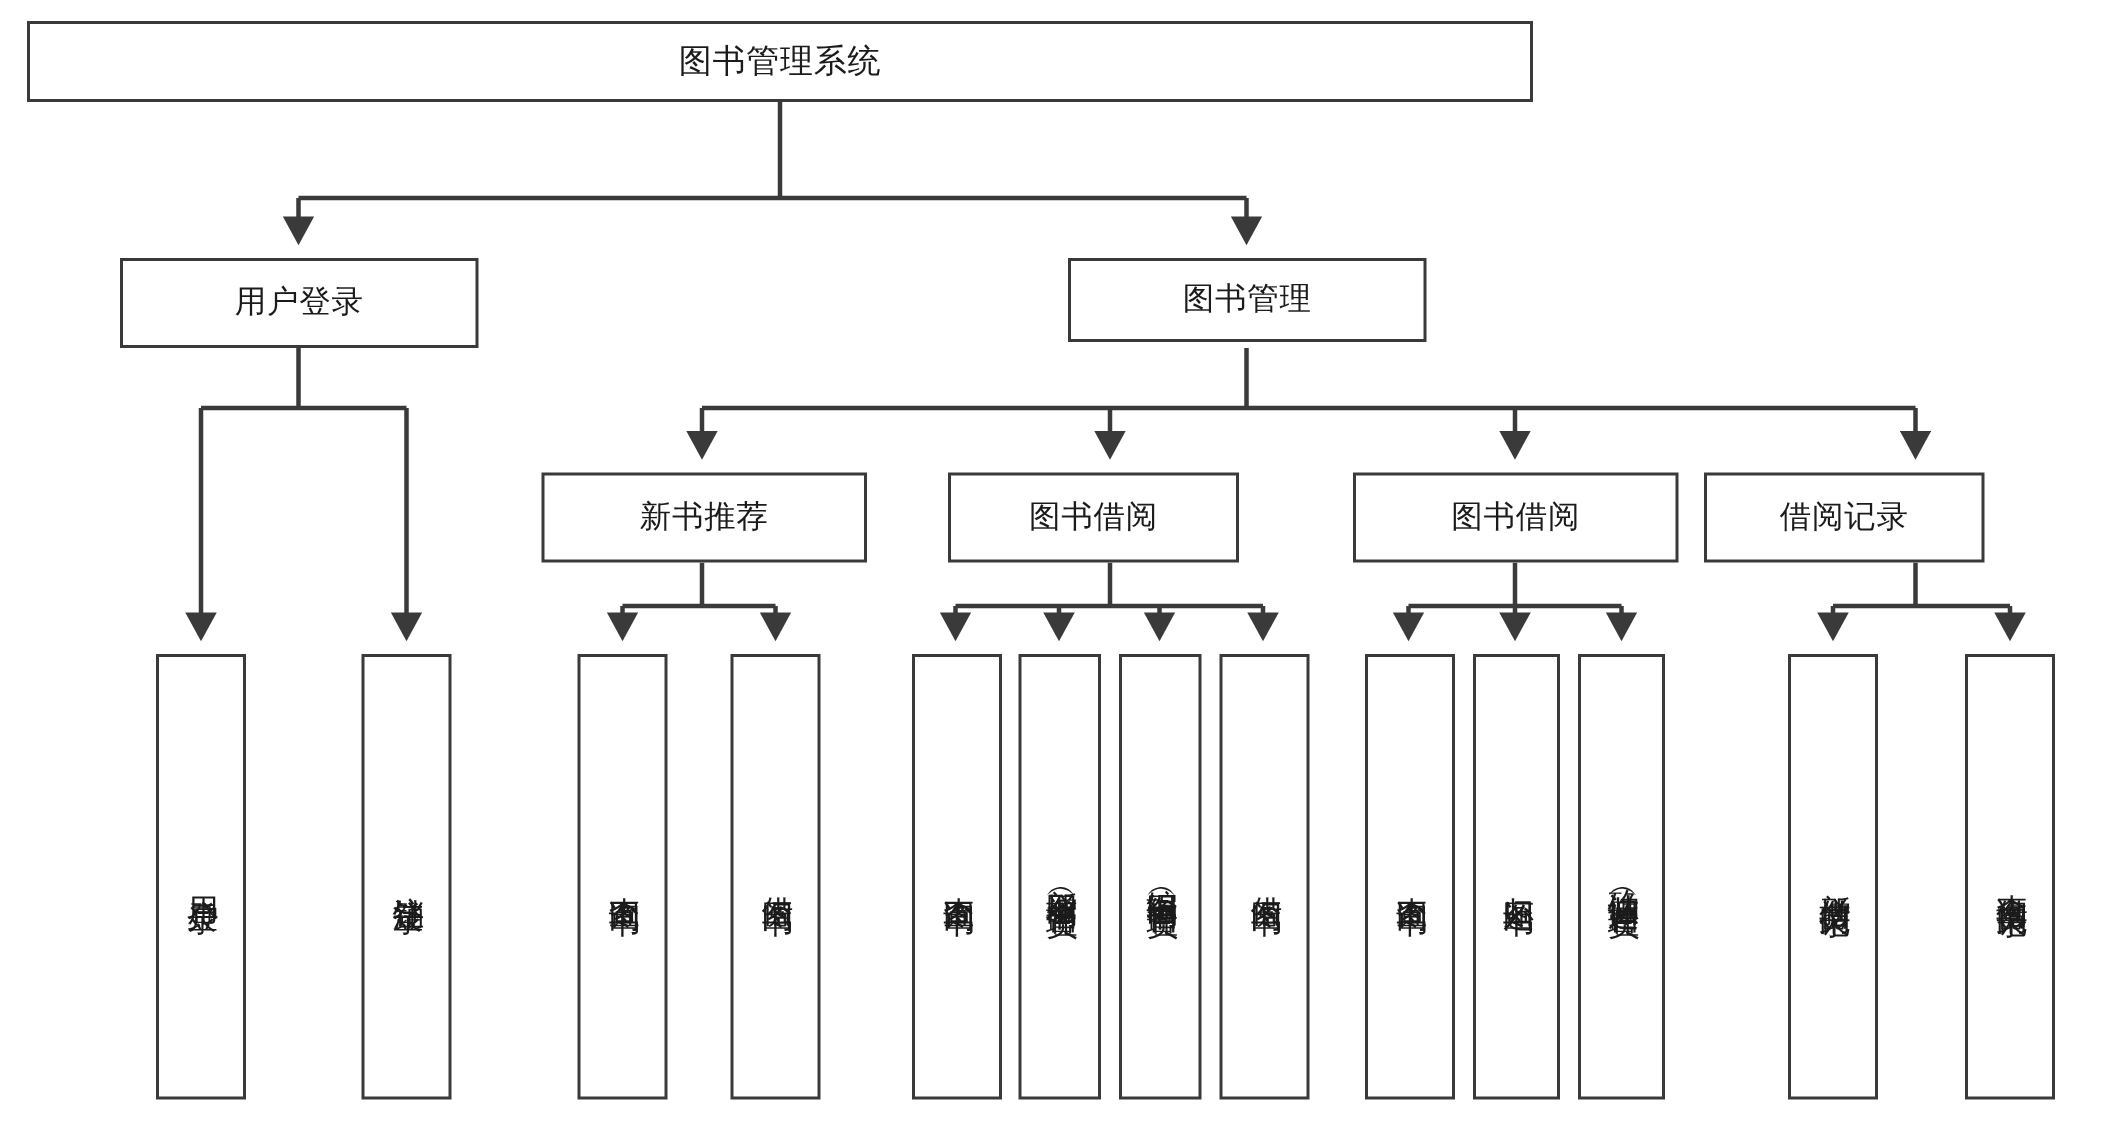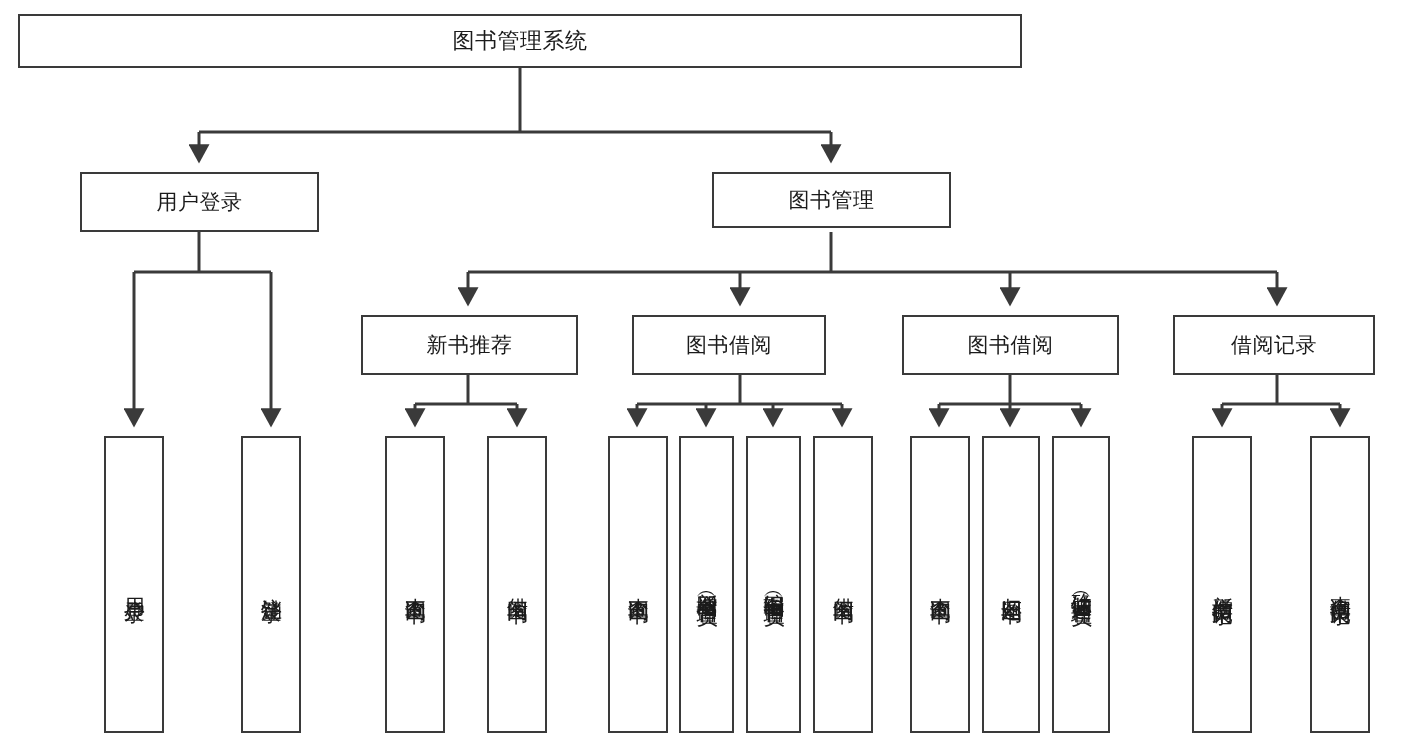--- a/index.html
+++ b/index.html
@@ -133,21 +133,21 @@
 
   <div class="node" style="left:361px; top:315px; width:217px; height:60px;">
     <span class="label">新书推荐</span>
   </div>
   <div class="node" style="left:632px; top:315px; width:194px; height:60px;">
     <span class="label">图书借阅</span>
   </div>
   <div class="node" style="left:902px; top:315px; width:217px; height:60px;">
     <span class="label">图书借阅</span>
   </div>
-  <div class="node" style="left:1173px; top:315px; width:202px; height:60px;">
+  <div class="node" style="left:1136px; top:315px; width:187px; height:60px;">
     <span class="label">借阅记录</span>
   </div>
 
   <div class="node vert" style="left:104px; top:436px; width:60px; height:297px;">
     <span class="label">用户登录</span>
   </div>
   <div class="node vert" style="left:241px; top:436px; width:60px; height:297px;">
     <span class="label">注销登录</span>
   </div>
 

